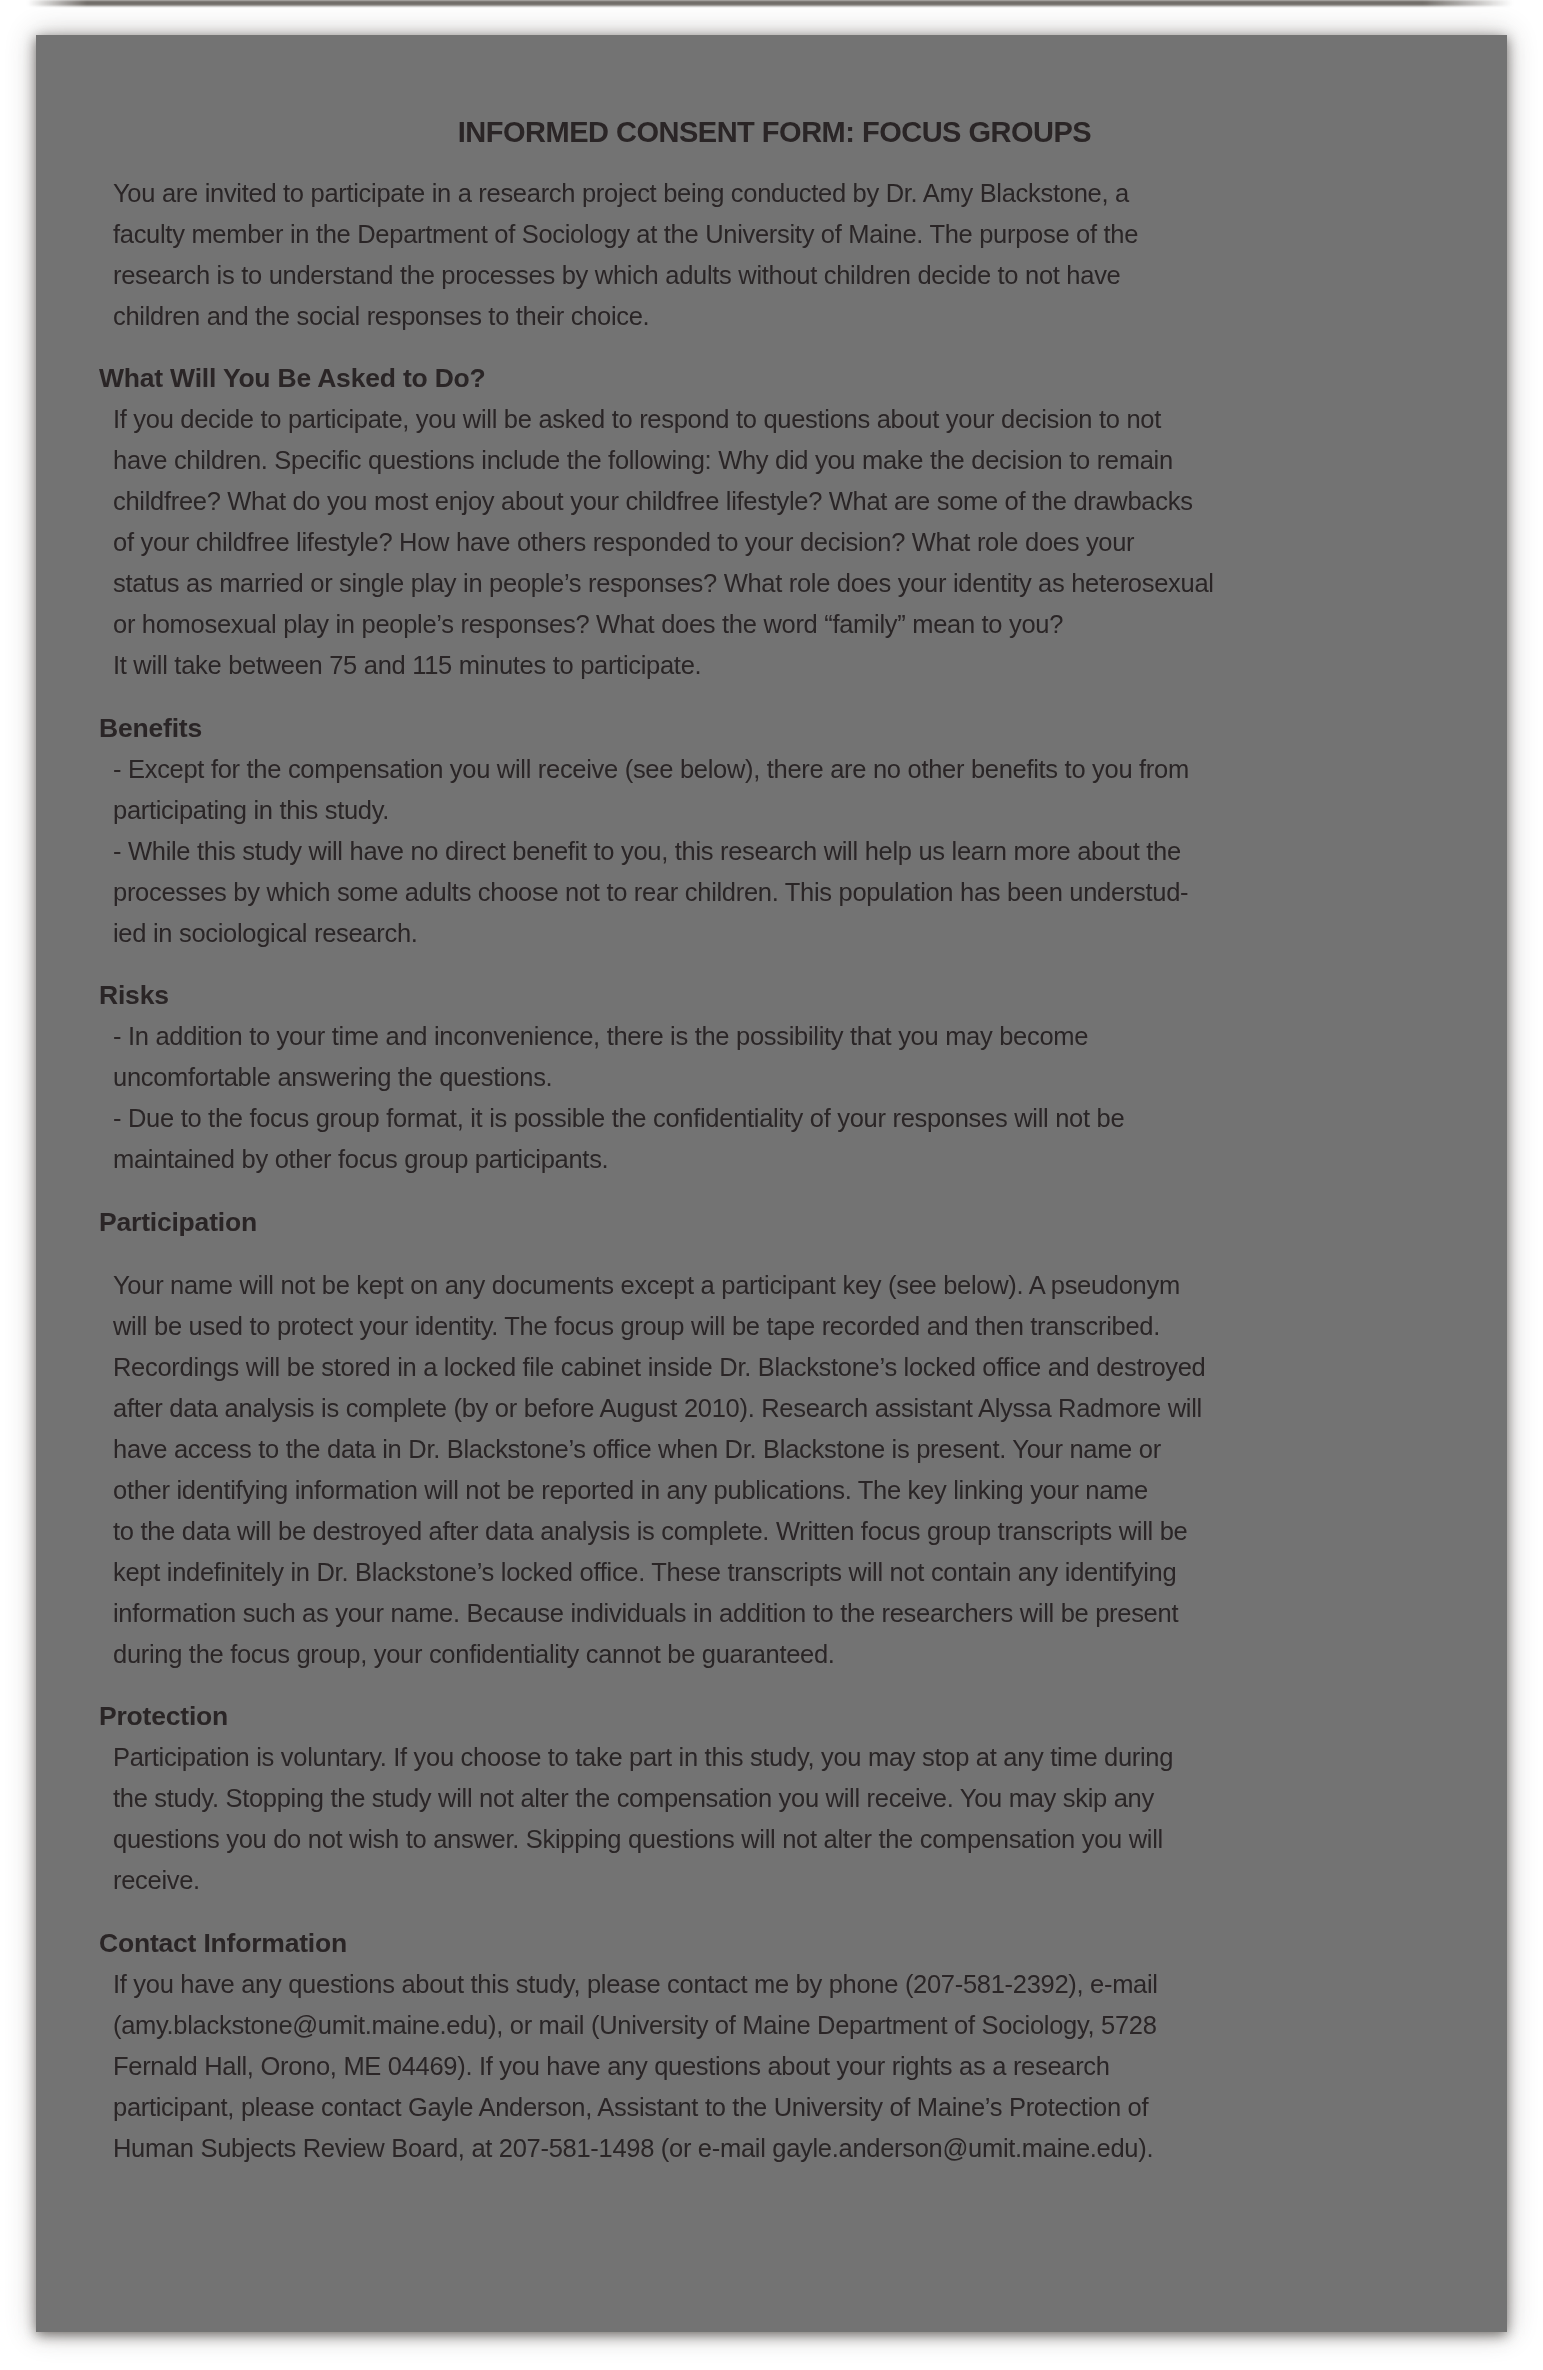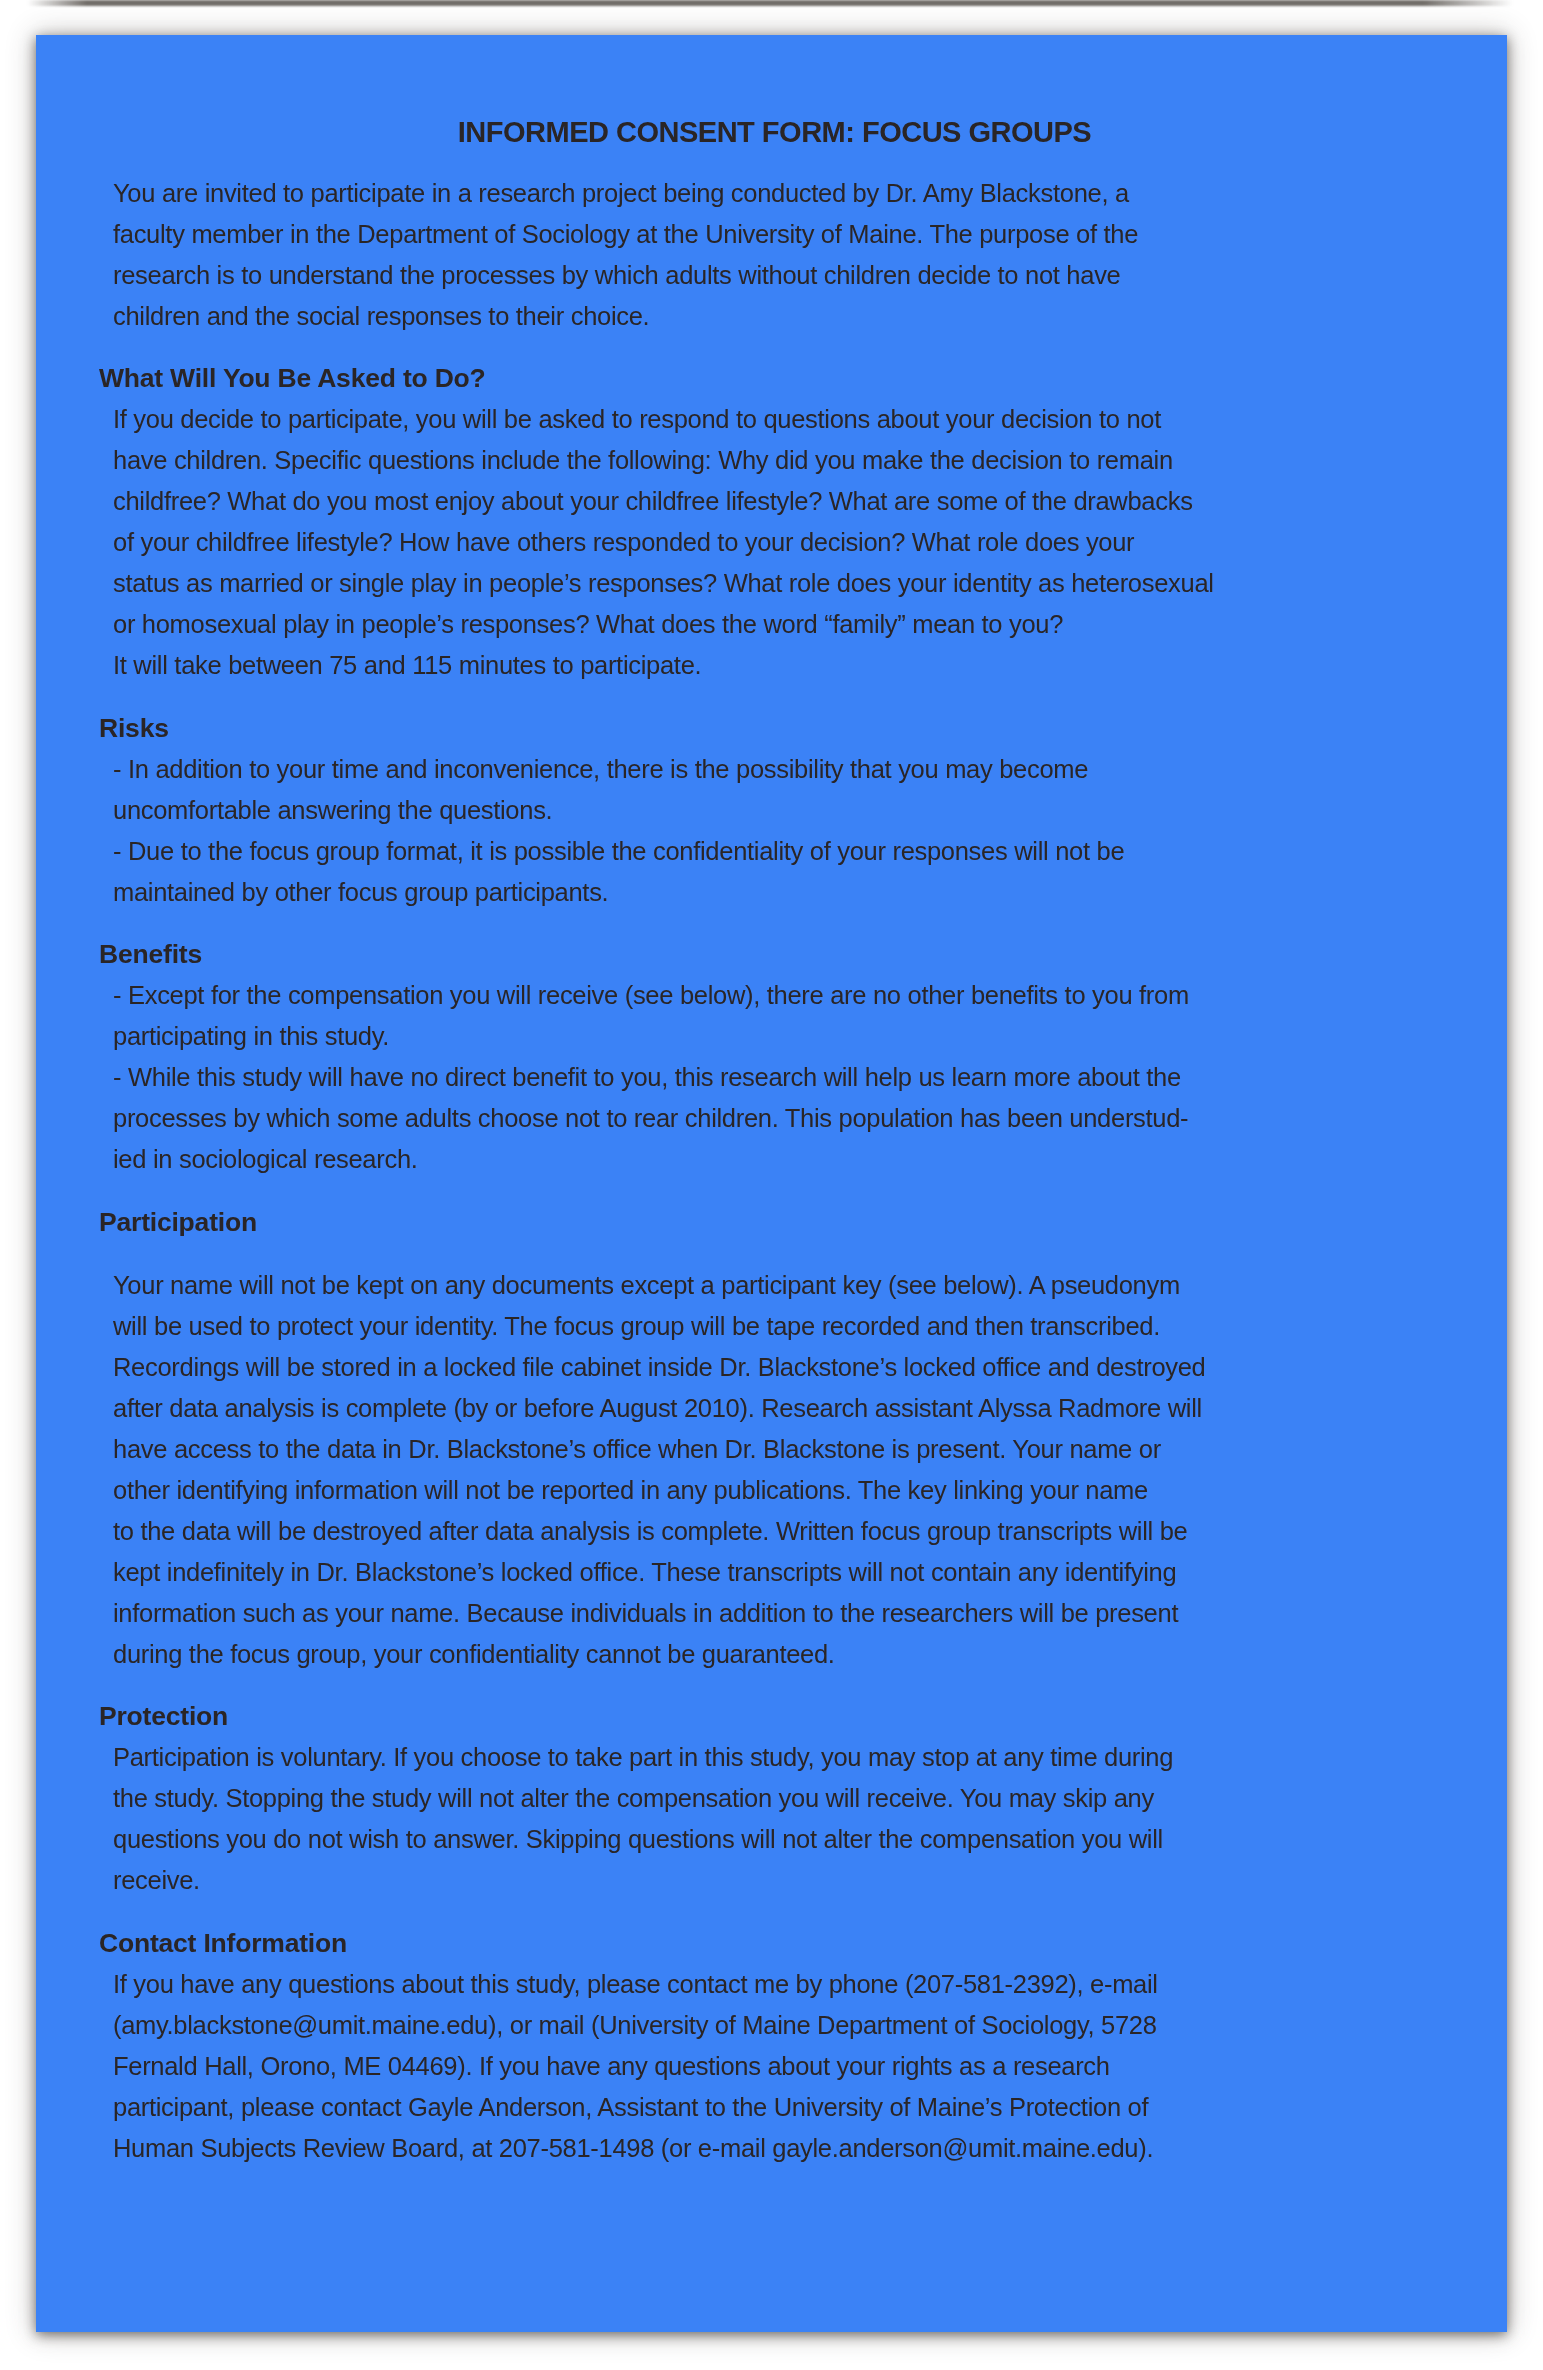--- a/index.html
+++ b/index.html
@@ -17,21 +17,21 @@
     background: linear-gradient(to right, rgba(90,85,80,0) 0%, rgba(90,85,80,0.85) 4%, rgba(90,85,80,0.85) 94%, rgba(90,85,80,0) 100%);
     filter: blur(1px);
   }
   .card {
     position: absolute;
     left: 36px;
     top: 35px;
     width: 1471px;
     height: 2297px;
     box-sizing: border-box;
-    background: #3b82f6;
+    background: #737373;
     color: #2a2526;
     padding: 77px 57px 0 63px;
     box-shadow: 0 2.9px 11.8px rgba(55,50,46,0.65), 0 0 27.4px rgba(55,50,46,0.30);
   }
   .title {
     text-align: center;
     font-weight: bold;
     font-size: 29px;
     line-height: 41px;
     letter-spacing: -0.5px;
@@ -74,34 +74,34 @@
     <div class="para">If you decide to participate, you will be asked to respond to questions about your decision to not
 have children. Specific questions include the following: Why did you make the decision to remain
 childfree? What do you most enjoy about your childfree lifestyle? What are some of the drawbacks
 of your childfree lifestyle? How have others responded to your decision? What role does your
 status as married or single play in people’s responses? What role does your identity as heterosexual
 or homosexual play in people’s responses? What does the word “family” mean to you?
 It will take between 75 and 115 minutes to participate.</div>
   </div>
 
   <div class="section">
-    <div class="heading">Risks</div>
-    <div class="para">- In addition to your time and inconvenience, there is the possibility that you may become
-uncomfortable answering the questions.
-- Due to the focus group format, it is possible the confidentiality of your responses will not be
-maintained by other focus group participants.</div>
-  </div>
-
-  <div class="section">
     <div class="heading">Benefits</div>
     <div class="para">- Except for the compensation you will receive (see below), there are no other benefits to you from
 participating in this study.
 - While this study will have no direct benefit to you, this research will help us learn more about the
 processes by which some adults choose not to rear children. This population has been understud-
 ied in sociological research.</div>
+  </div>
+
+  <div class="section">
+    <div class="heading">Risks</div>
+    <div class="para">- In addition to your time and inconvenience, there is the possibility that you may become
+uncomfortable answering the questions.
+- Due to the focus group format, it is possible the confidentiality of your responses will not be
+maintained by other focus group participants.</div>
   </div>
 
   <div class="section">
     <div class="heading">Participation</div>
   </div>
 
   <div class="section">
     <div class="para">Your name will not be kept on any documents except a participant key (see below). A pseudonym
 will be used to protect your identity. The focus group will be tape recorded and then transcribed.
 Recordings will be stored in a locked file cabinet inside Dr. Blackstone’s locked office and destroyed

